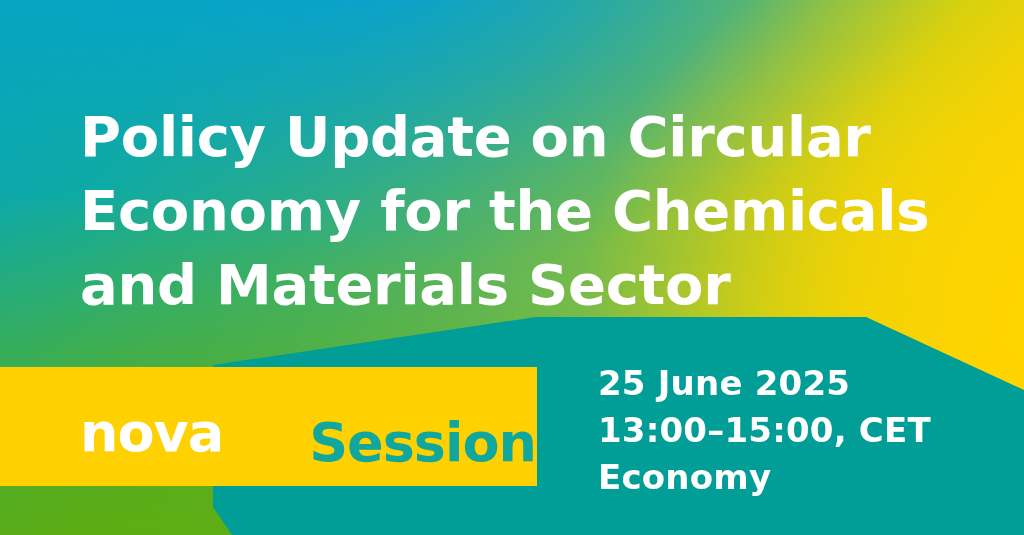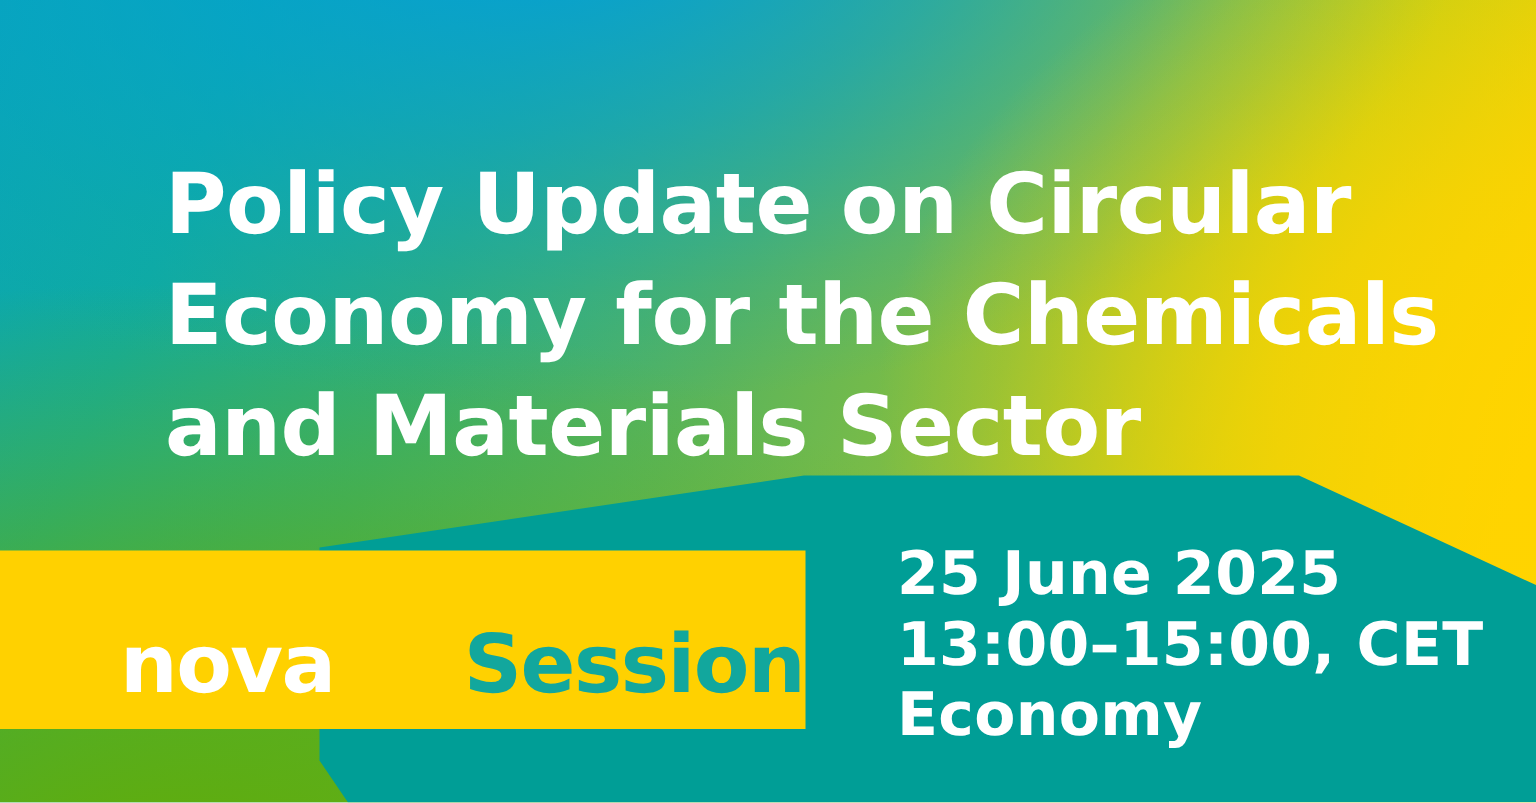--- a/index.html
+++ b/index.html
@@ -90,47 +90,46 @@
     position: absolute;
     left: 80px;
     top: 62px;
     width: 880px;
     color: #ffffff;
     font-size: 56px;
     font-weight: 700;
     line-height: 74px;
     letter-spacing: -0.3px;
     white-space: pre-line;
-    margin-left: 30px;
   }
 
   
   .logo {
     position: absolute;
     left: 80px;
     top: 396px;
     display: flex;
-    align-items: flex-end;
+    align-items: center;
     font-size: 54px;
     font-weight: 700;
     letter-spacing: -1px;
     line-height: 1;
     gap: 36px;
   }
   .logo-nova  { color: #ffffff; }
   .logo-gap   { width: 14px; }
   .logo-word  { color: #12a79d; margin-top: 20px; }
 
   
   .details {
     position: absolute;
     left: 598px;
     top: 360px;
     color: #ffffff;
-    font-size: 40px;
+    font-size: 34px;
     font-weight: 700;
     line-height: 47px;
     letter-spacing: 0.2px;
   }
   .details-line { display: block; white-space: pre; }
 </style>
 </head>
 <body>
 
 <div class="banner">

